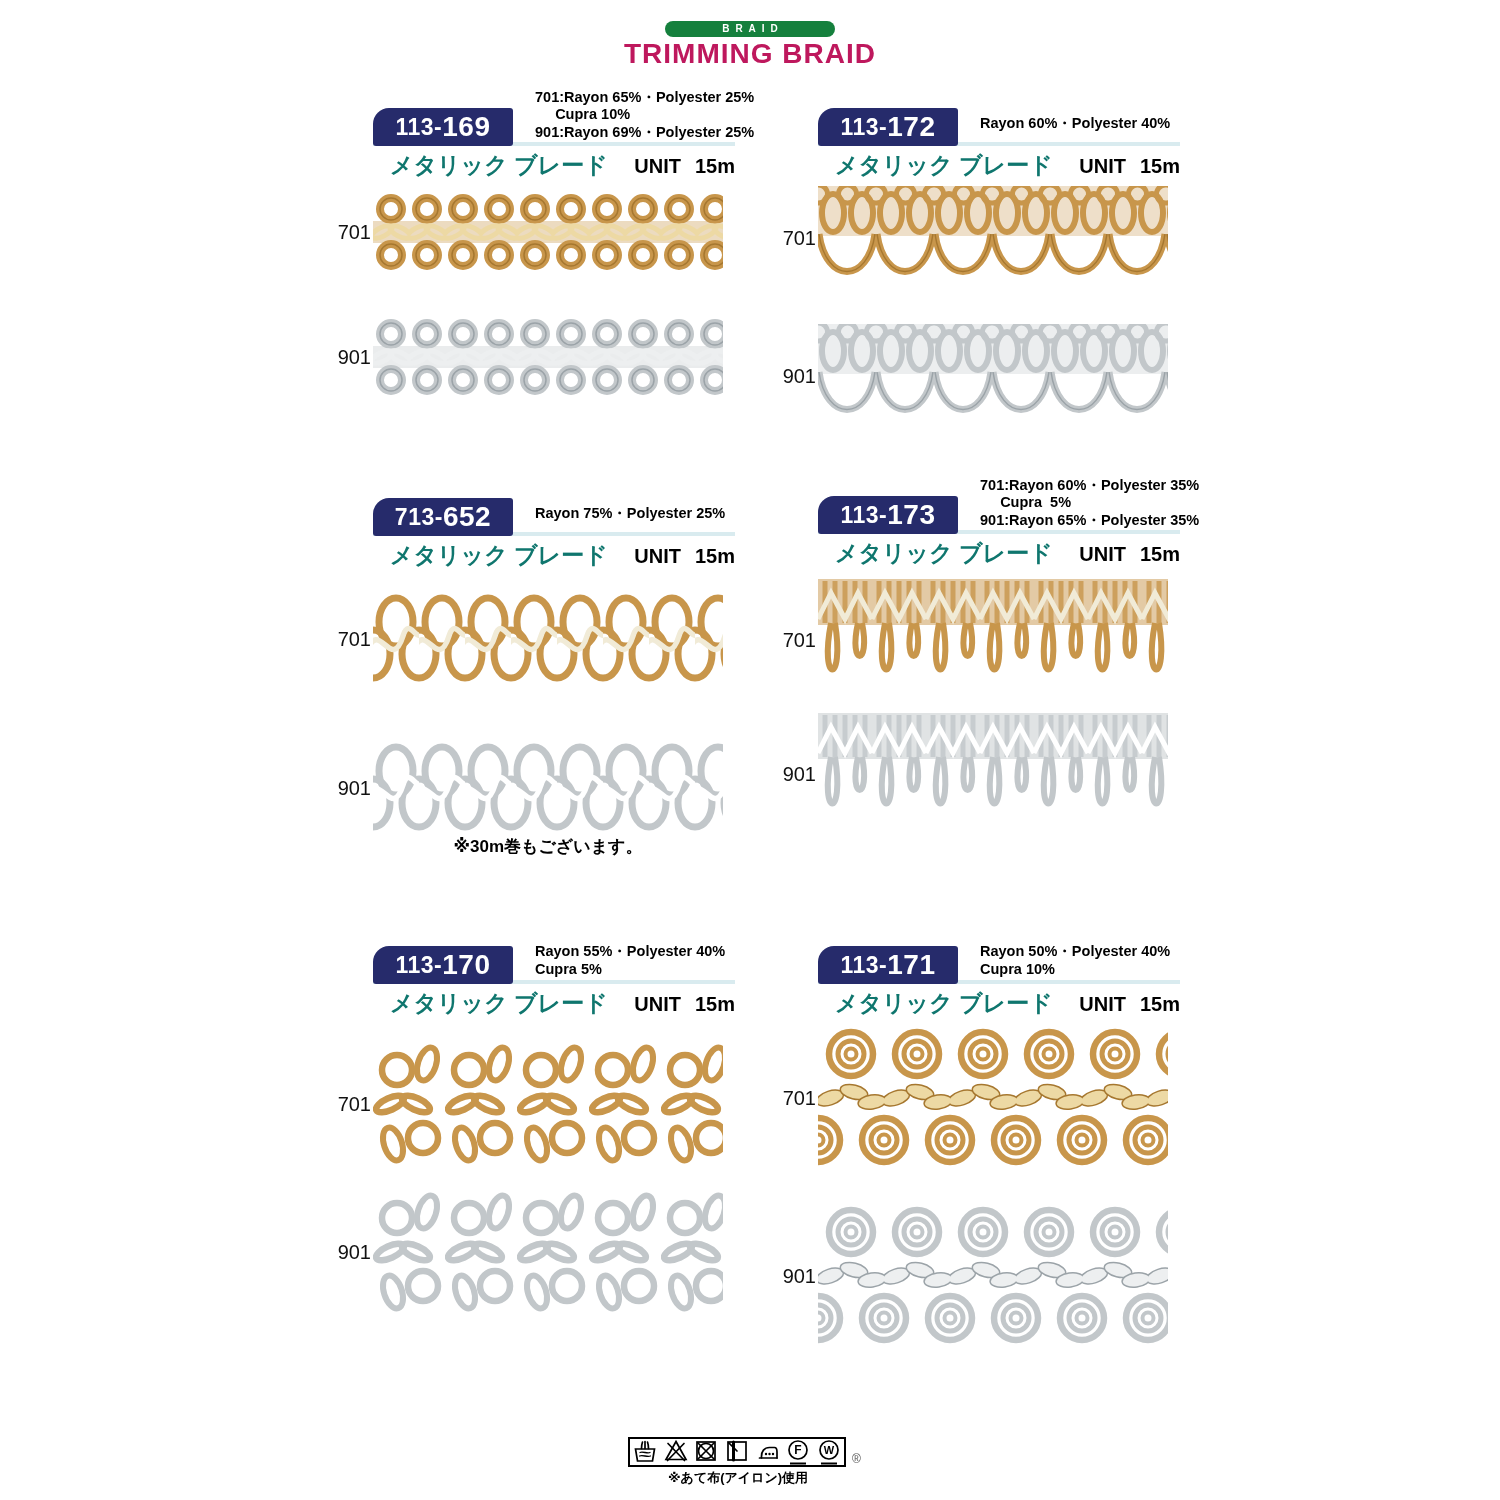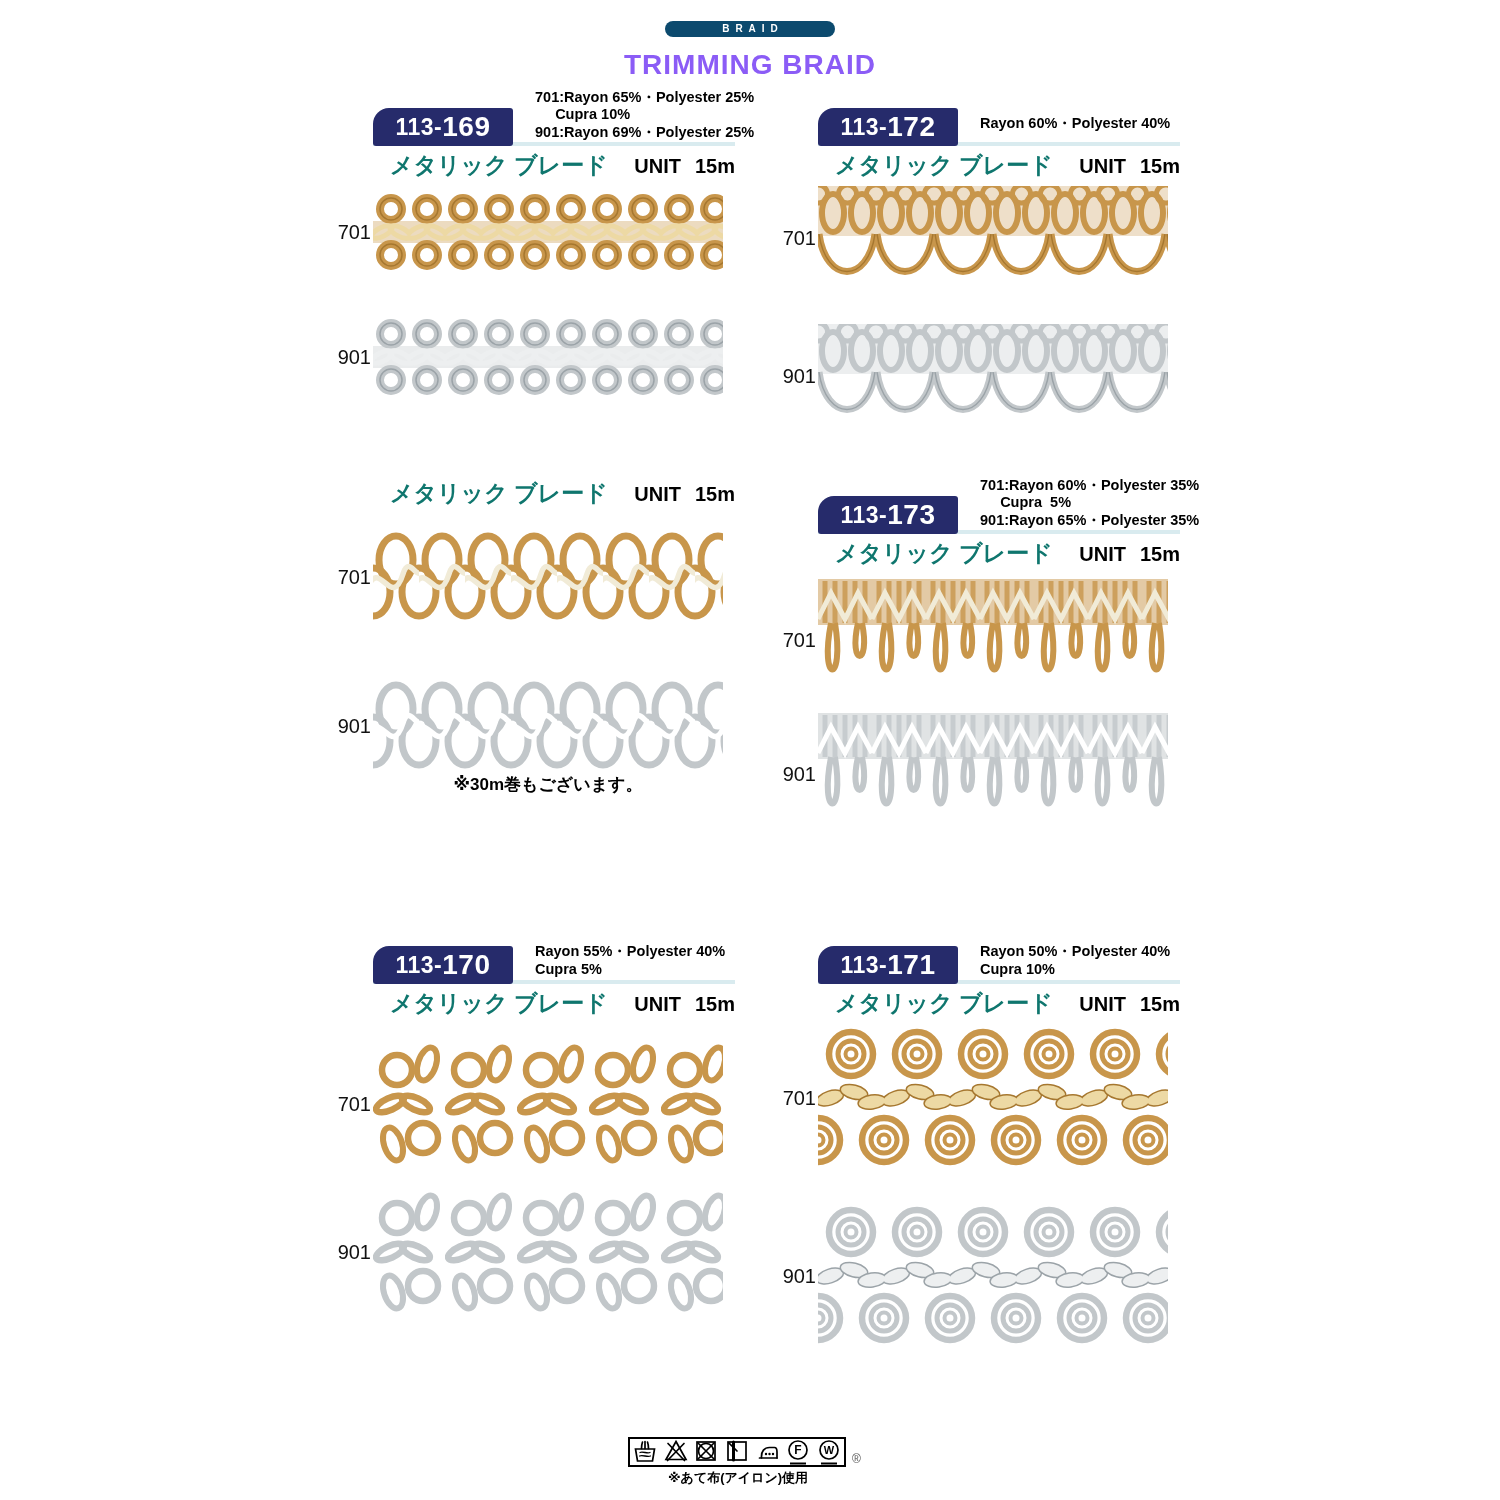--- a/index.html
+++ b/index.html
@@ -2,23 +2,23 @@
 <html><head>
 <meta charset="utf-8">
 <style>
   html,body{margin:0;padding:0;background:#fff;}
   body{width:1500px;height:1500px;position:relative;overflow:hidden;
        font-family:"Liberation Sans","DejaVu Sans",sans-serif;color:#000;}
 
   
   .page-header{position:absolute;top:18px;left:0;right:0;text-align:center;}
   .braid-pill{display:inline-block;width:170px;height:16px;line-height:16px;
-      border-radius:9px;background:#0c4a6e;color:#fff;font-size:10px;
+      border-radius:9px;background:#15803d;color:#fff;font-size:10px;
       font-weight:bold;letter-spacing:6px;text-indent:6px;}
-  .page-title{margin-top:12px;font-size:28px;font-weight:600;color:#8b5cf6;letter-spacing:1px;}
+  .page-title{margin-top:1px;font-size:28px;font-weight:600;color:#be185d;letter-spacing:1px;}
 
   
   .product{position:absolute;width:405px;}
   .pos-0{left:330px;top:84px;}  .pos-1{left:775px;top:84px;}
   .pos-2{left:330px;top:474px;} .pos-3{left:775px;top:472px;}
   .pos-4{left:330px;top:922px;} .pos-5{left:775px;top:922px;}
 
   .prod-header{position:relative;height:62px;}
   .underline{position:absolute;left:43px;right:0;bottom:0;height:4px;background:#d9ebef;}
   .badge{position:absolute;left:43px;bottom:0;width:140px;height:38px;
@@ -254,20 +254,30 @@
     <div class="variant-row v2">
       <span class="variant-label">901</span>
       <svg class="braid">
           <rect class="fill" x="0" y="0" width="350" height="100%" fill="url(#scallop-silver)"></rect>
         </svg>
     </div>
 
   </div>
 
   <div class="product pos-2 style-scroll comp-1">
+    <div class="prod-header">
+      <div class="underline"></div>
+      <div class="badge">
+        <span class="sm">713-</span>
+          <span class="lg">652</span>
+      </div>
+      <div class="comp">
+          <div>Rayon 75%・Polyester 25%</div>
+        </div>
+    </div>
     <div class="name-row">
       <span class="prod-name">メタリック ブレード</span>
       <span class="unit"><span>UNIT</span><span class="uv">15m</span></span>
     </div>
     <div class="variant-row v1">
       <span class="variant-label">701</span>
       <svg class="braid">
           <rect class="fill" x="0" y="0" width="350" height="100%" fill="url(#scroll-gold)"></rect>
         </svg>
     </div>

